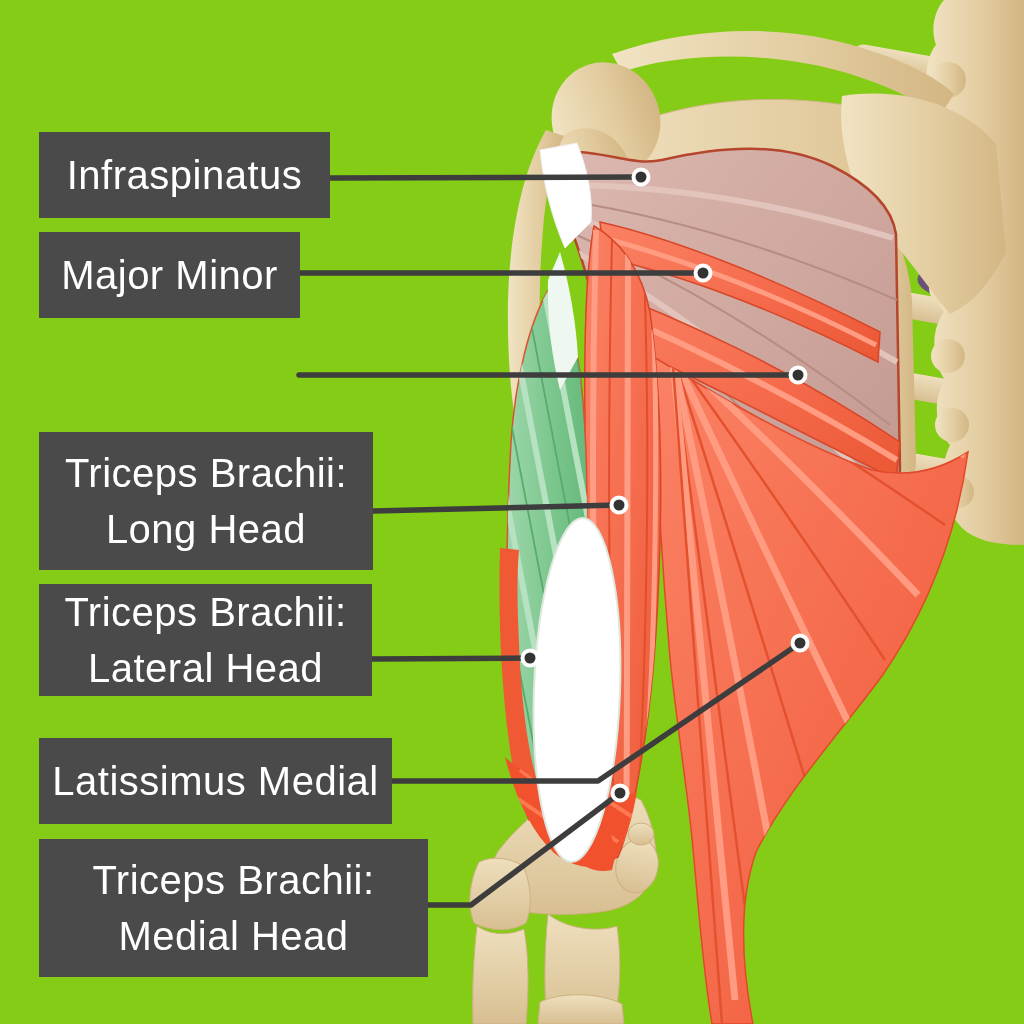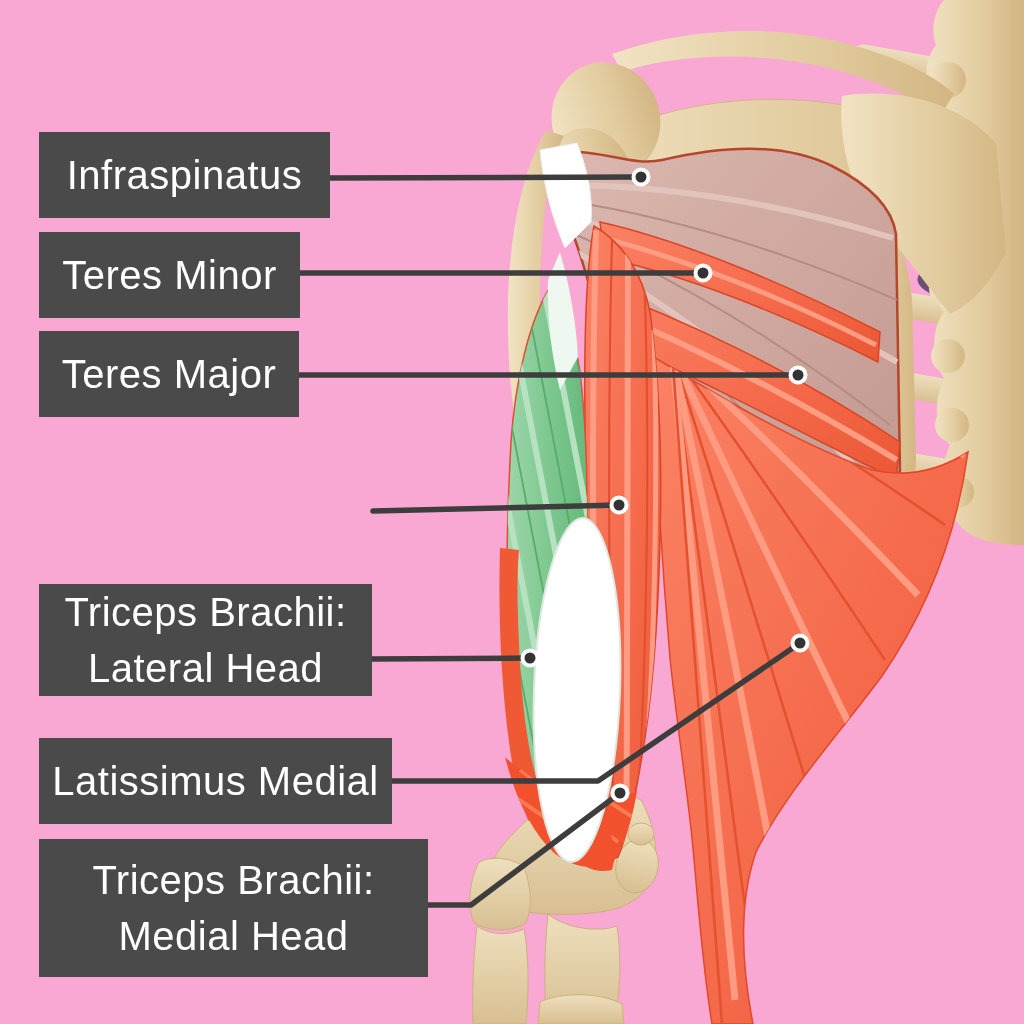--- a/index.html
+++ b/index.html
@@ -1,16 +1,16 @@
 <!DOCTYPE html>
 <html style="--label-bg: #4a4a4a; --label-fg: #ffffff;"><head>
 <meta charset="utf-8">
 <style>
   html,body{margin:0;padding:0;background:#fff;}
-  .stage{position:relative;width:1024px;height:1024px;background:#f9a8d4;overflow:hidden;
+  .stage{position:relative;width:1024px;height:1024px;background:#84cc16;overflow:hidden;
          font-family:"Liberation Sans", sans-serif;}
   .art{position:absolute;left:0;top:0;width:1024px;height:1024px;}
   .label{position:absolute;left:39px;background:var(--label-bg,#4a4a4a);color:var(--label-fg,#ffffff);
          display:flex;align-items:center;justify-content:center;text-align:center;
          font-size:40px;line-height:56px;font-weight:500;letter-spacing:.5px;}
 </style>
 </head>
 <body>
 
 <div class="stage">
@@ -206,24 +206,24 @@
     <circle cx="530" cy="658" r="7.5"></circle>
     <circle cx="800" cy="643" r="7.5"></circle>
     <circle cx="620" cy="793" r="7.5"></circle>
   </g>
 </svg>
 
 <div class="label" style="top:132px;width:291px;height:86px">
       <span>Infraspinatus</span>
     </div>
 <div class="label" style="top:232px;width:261px;height:86px">
-      <span>Teres Minor</span>
-    </div>
-<div class="label" style="top:331px;width:260px;height:86px">
-      <span>Teres Major</span>
+      <span>Major Minor</span>
+    </div>
+<div class="label" style="top:432px;width:334px;height:138px">
+      <span>Triceps Brachii: Long Head</span>
     </div>
 <div class="label" style="top:584px;width:333px;height:112px">
       <span>Triceps Brachii: Lateral Head</span>
     </div>
 <div class="label" style="top:738px;width:353px;height:86px">
       <span>Latissimus Medial</span>
     </div>
 <div class="label" style="top:839px;width:389px;height:138px">
       <span>Triceps Brachii: Medial Head</span>
     </div>

